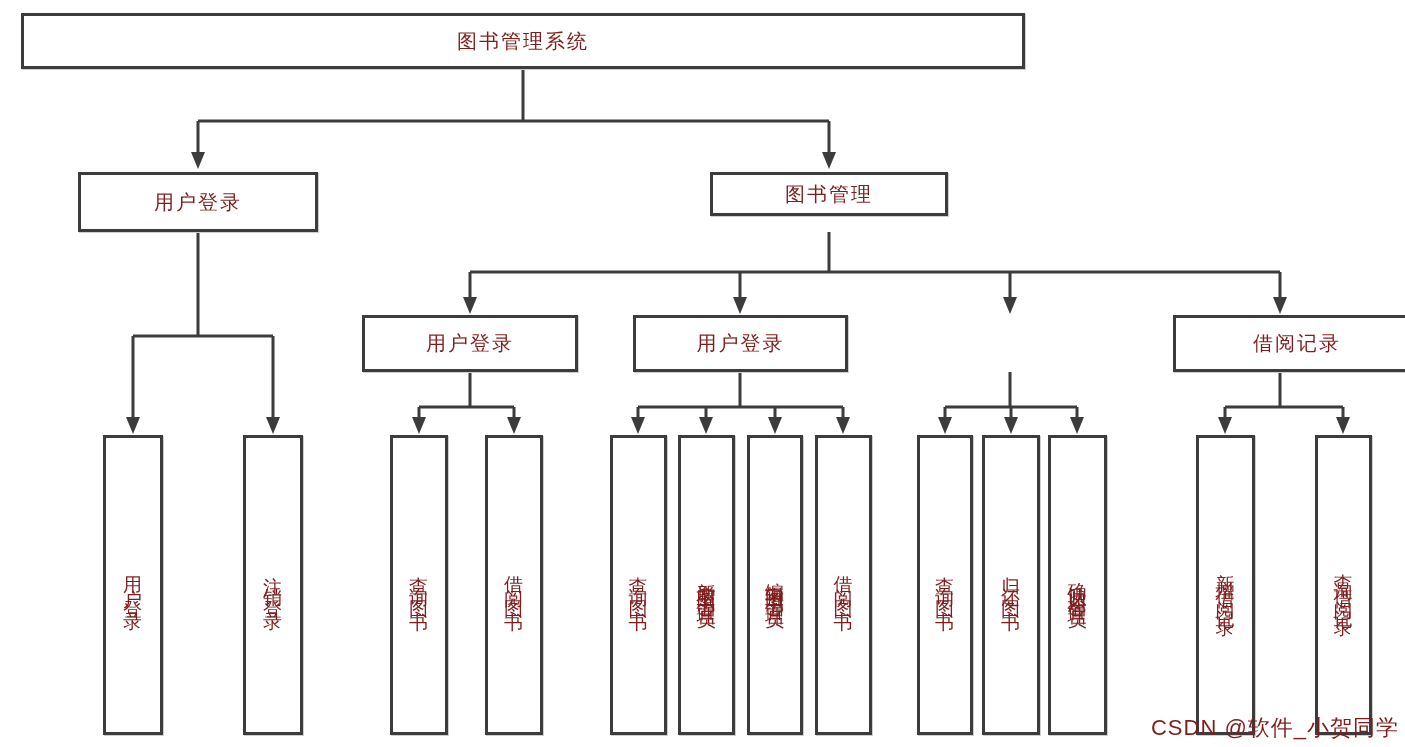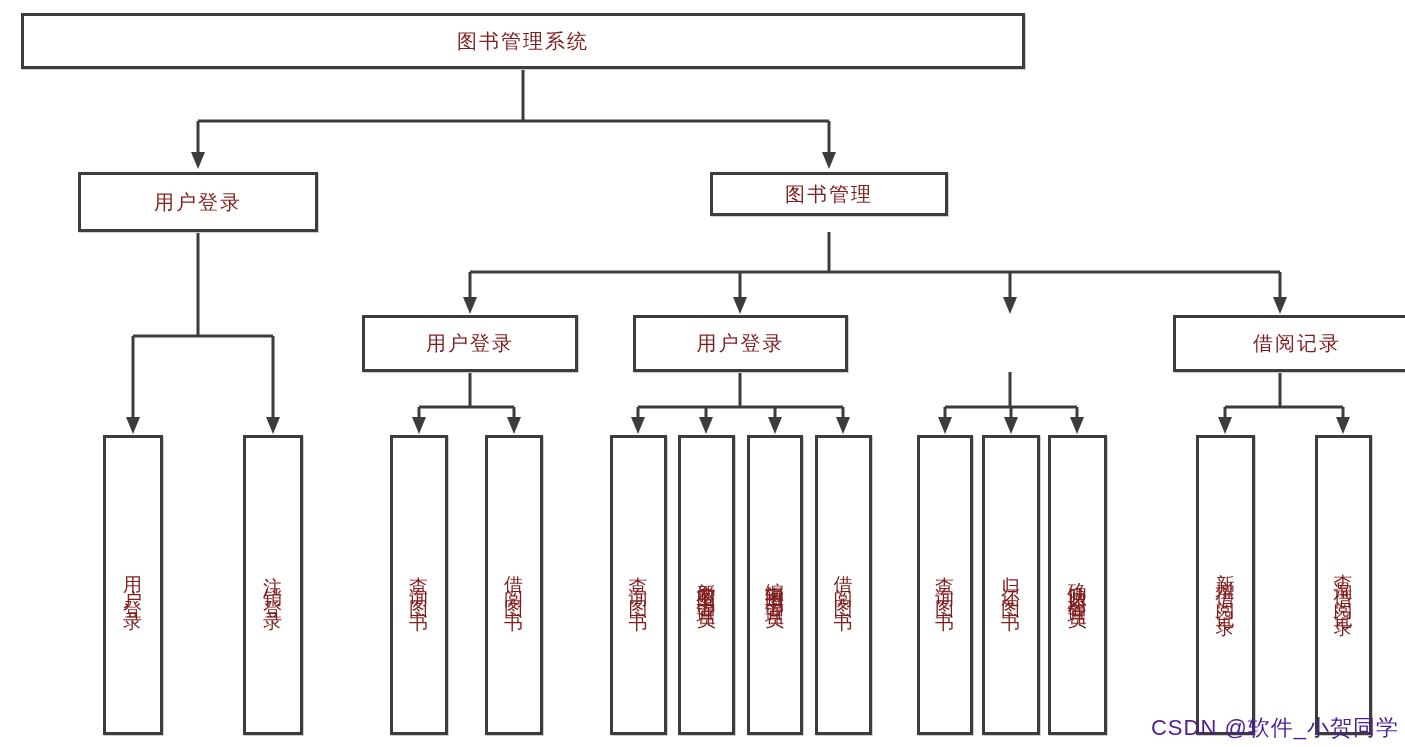--- a/index.html
+++ b/index.html
@@ -18,21 +18,21 @@
   }
   .leaf { font-size:19px; }
   .leaf .vtext {
     writing-mode:vertical-rl; text-orientation:mixed;
     letter-spacing:12px; line-height:1;
   }
   .leaf.tight .vtext { letter-spacing:4px; }
   .leaf.med .vtext { letter-spacing:9px; }
   .watermark {
     position:absolute; right:6px; bottom:4px;
-    color:#4c1d95; font-size:22px; letter-spacing:1px;
+    color:#7f1d1d; font-size:22px; letter-spacing:1px;
     white-space:nowrap; pointer-events:none;
   }
 </style>
 </head>
 <body>
 
 <div class="stage">
 
   <svg class="wires" width="1405" height="747" viewBox="0 0 1405 747">
     <g stroke="#3c3c3c" stroke-width="3" fill="none">

